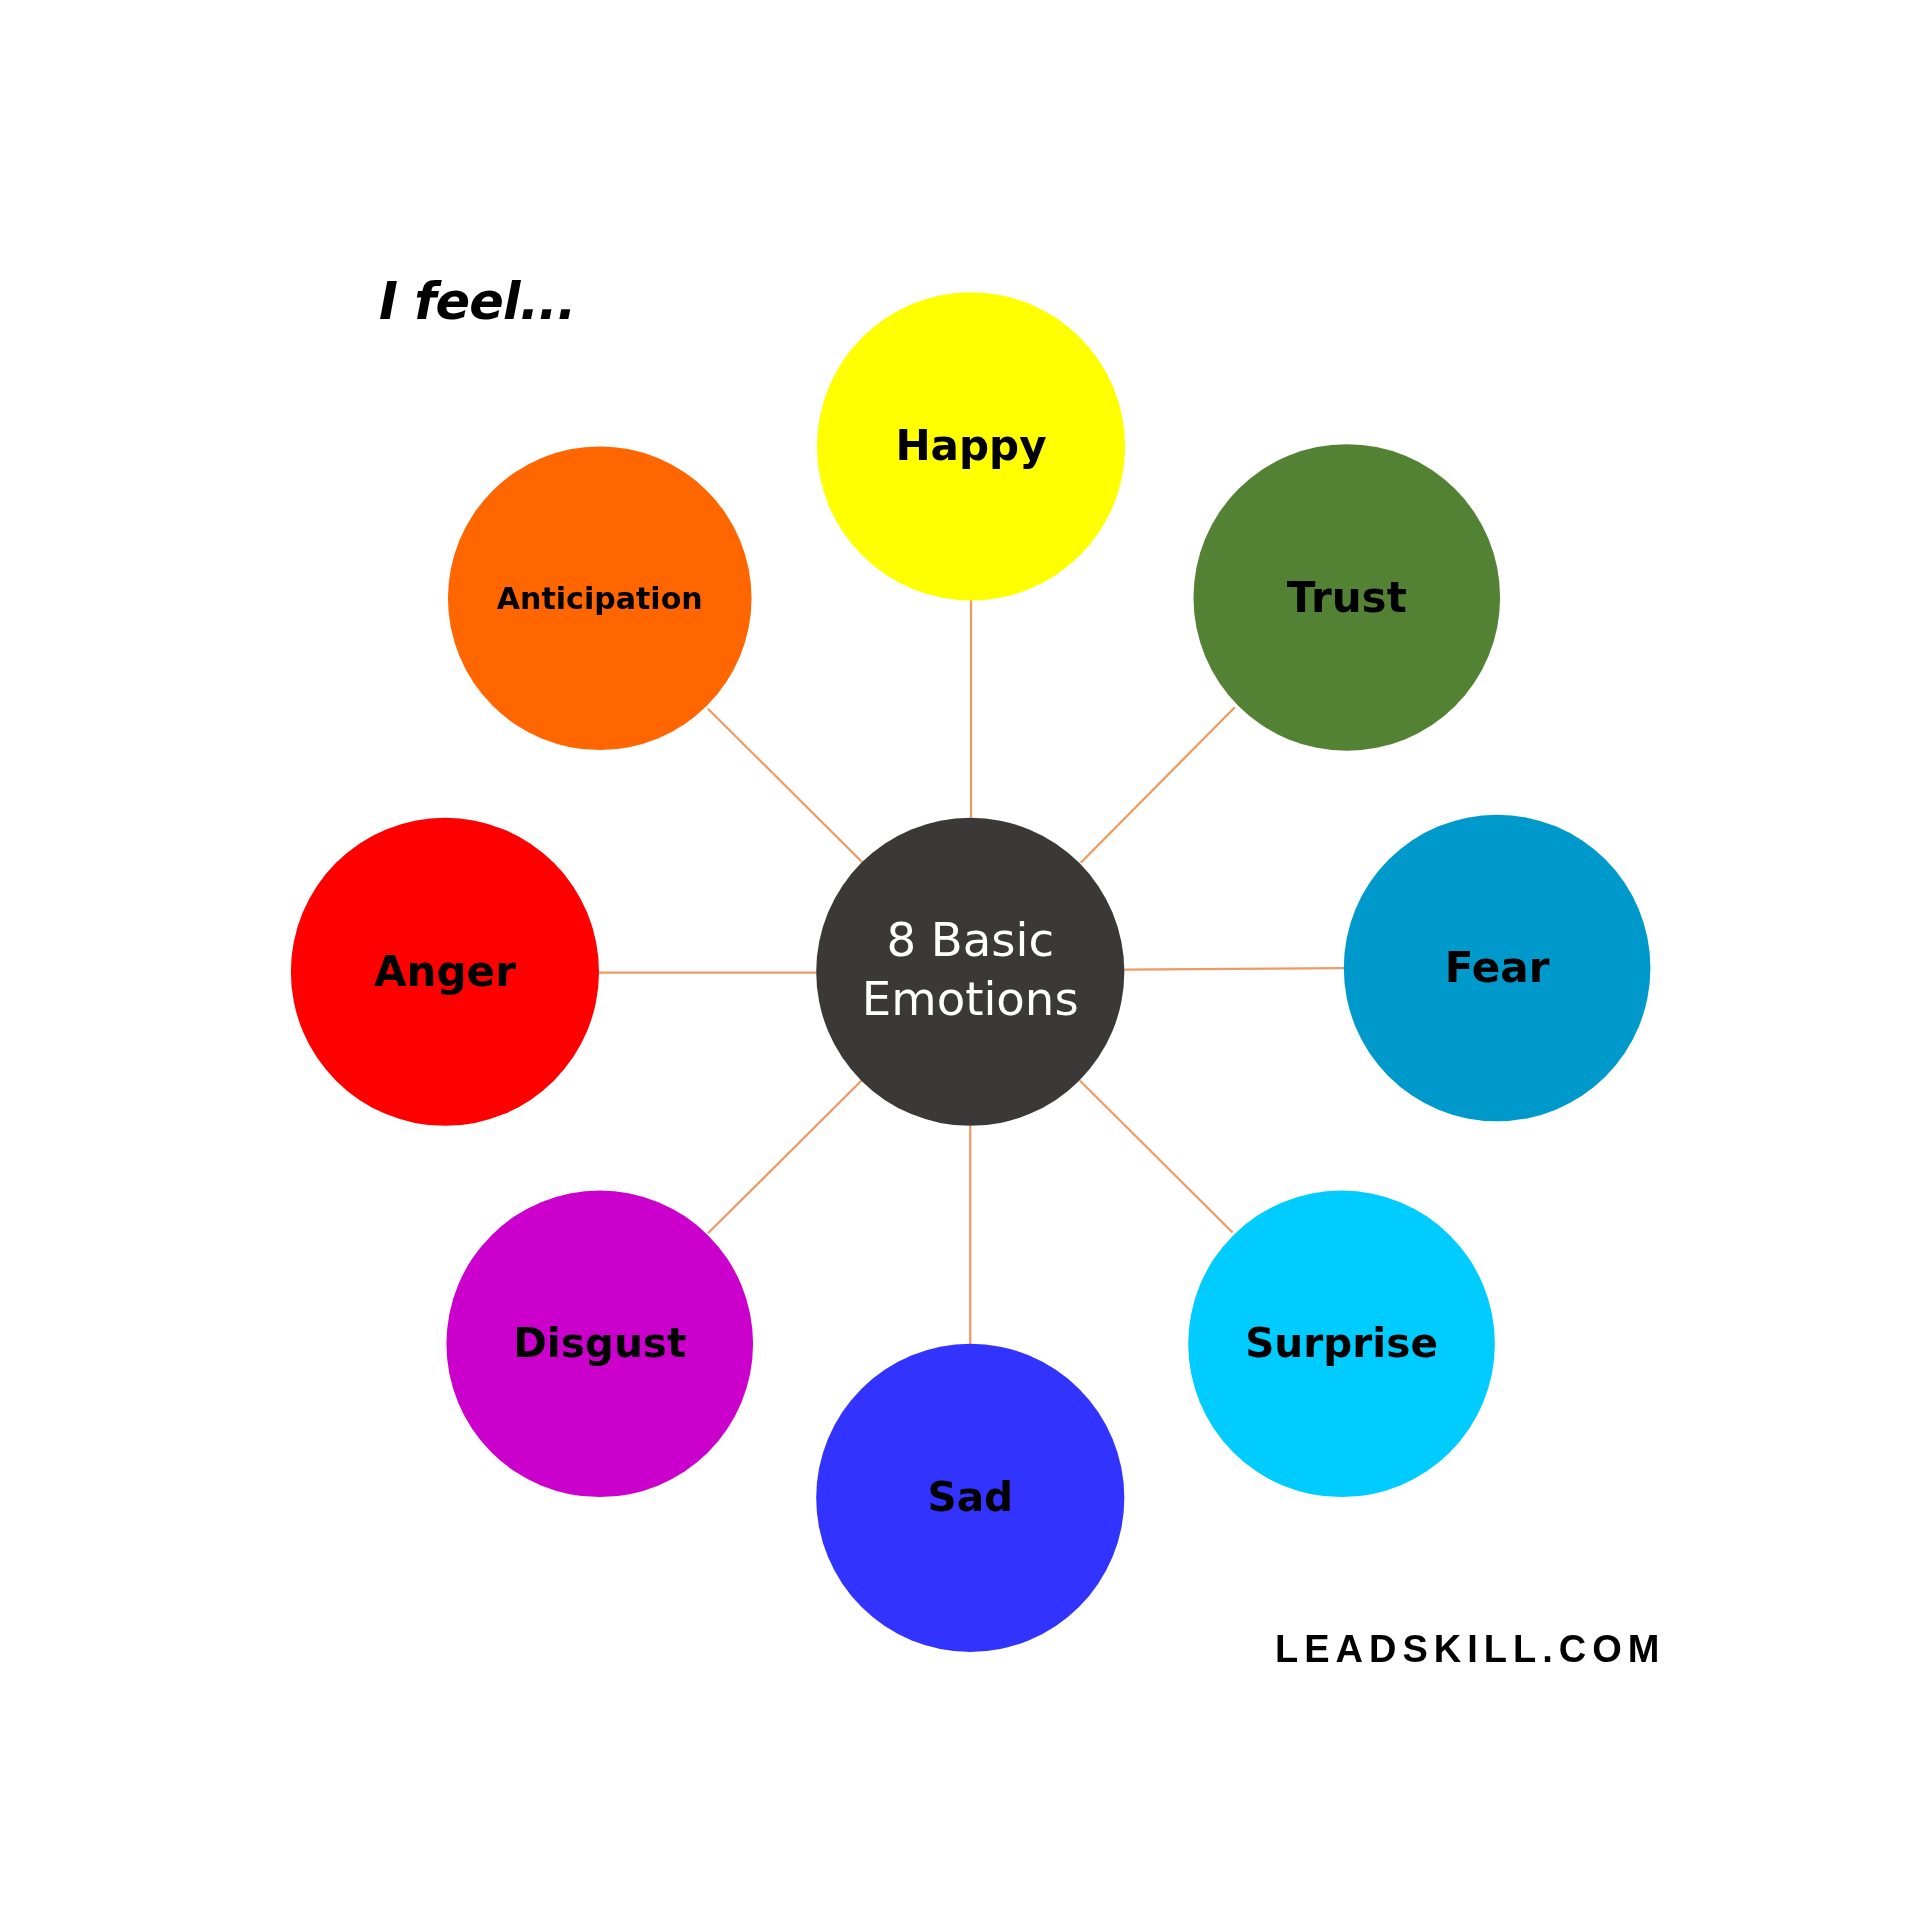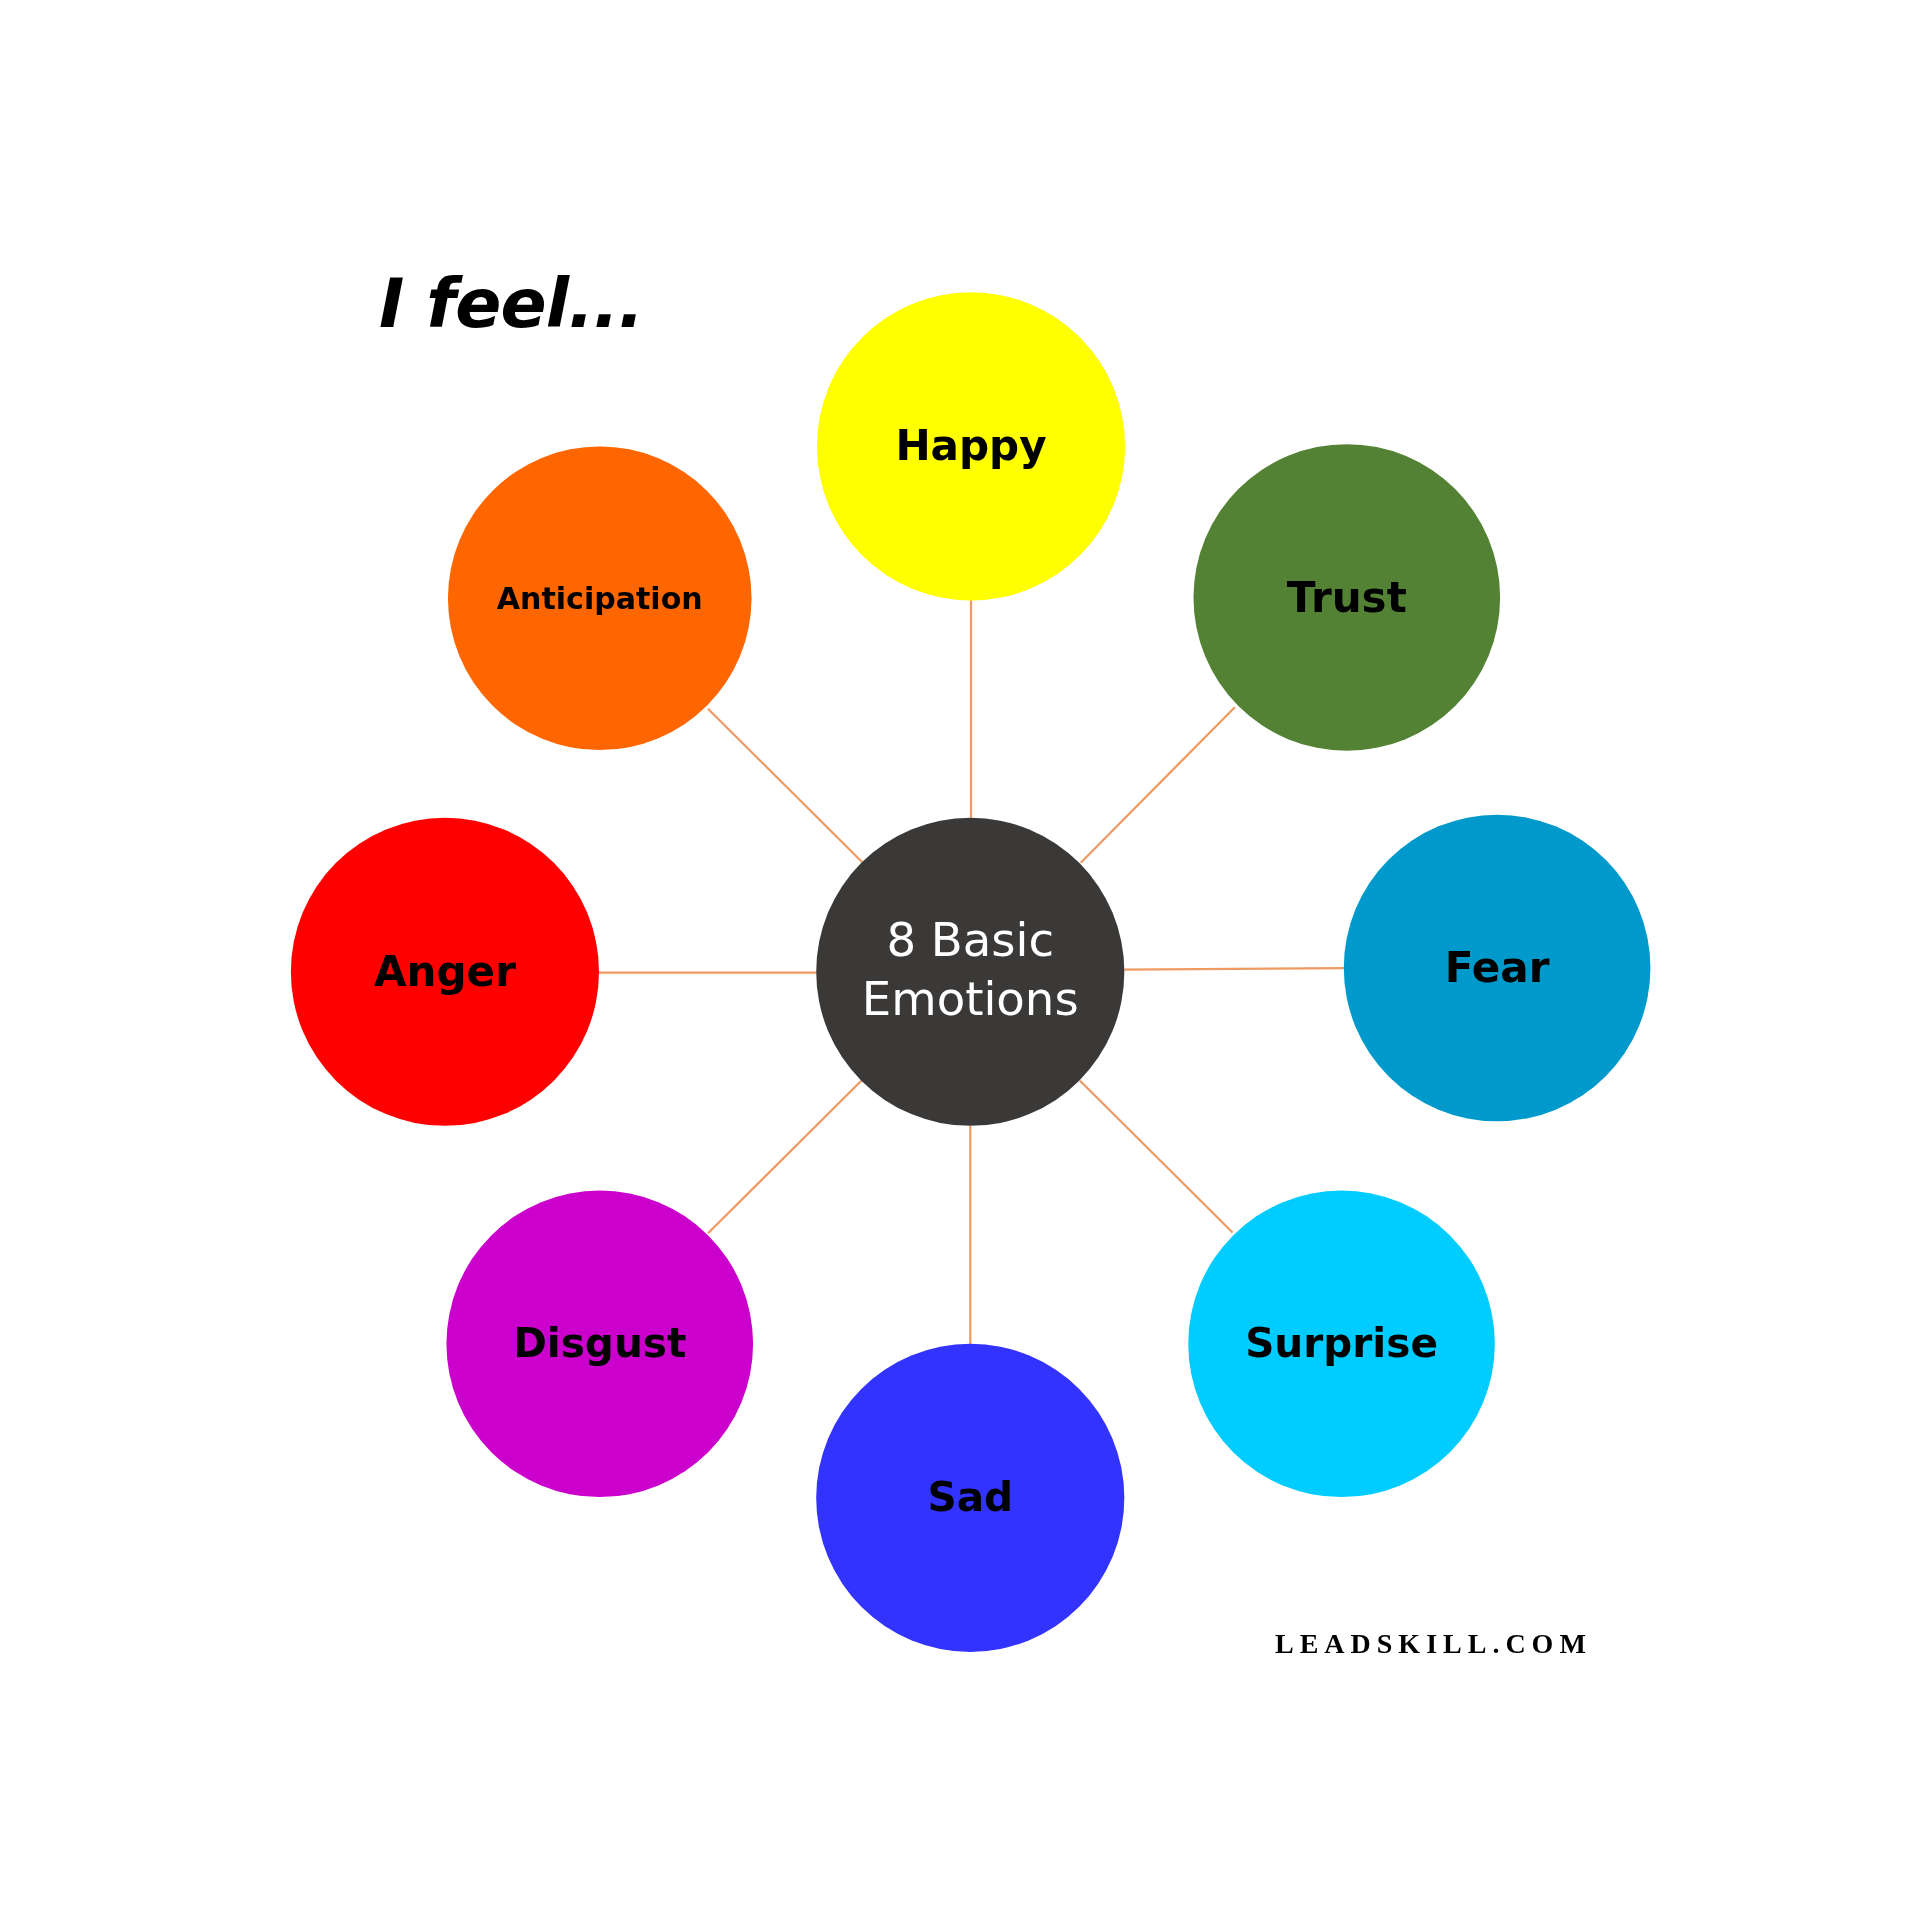--- a/index.html
+++ b/index.html
@@ -1,26 +1,26 @@
 <!DOCTYPE html>
 <html style="font-size:12px"><head>
 <meta charset="utf-8">
 <style>
   html, body { margin: 0; padding: 0; background: #ffffff; }
   body { width: 1924px; height: 1924px; position: relative; overflow: hidden; }
   #canvas { position: absolute; left: 0; top: 0; width: 1924px; height: 1924px; }
   .title {
-    position: absolute; left: 379px; top: 264px;
+    position: absolute; left: 379px; top: 272px;
     font-family: "DejaVu Sans", sans-serif; font-weight: bold; font-style: italic;
-    font-size: 68px; color: #000000; letter-spacing: -0.8px; white-space: nowrap;
+    font-size: 51px; color: #000000; letter-spacing: -0.8px; white-space: nowrap;
   }
   .brand {
     position: absolute; left: 1275px; top: 1628px;
-    font-family: Liberation Serif, serif; font-weight: bold;
-    font-size: 28px; color: #000000; letter-spacing: 6px; white-space: nowrap;
+    font-family: Liberation Sans, sans-serif; font-weight: bold;
+    font-size: 38px; color: #000000; letter-spacing: 6px; white-space: nowrap;
   }
   .label {
     font-family: "DejaVu Sans", sans-serif; font-weight: bold; fill: #000000;
   }
   .center-label {
     font-family: "DejaVu Sans", sans-serif; font-weight: normal; fill: #ffffff;
   }
 </style>
 </head>
 <body>

